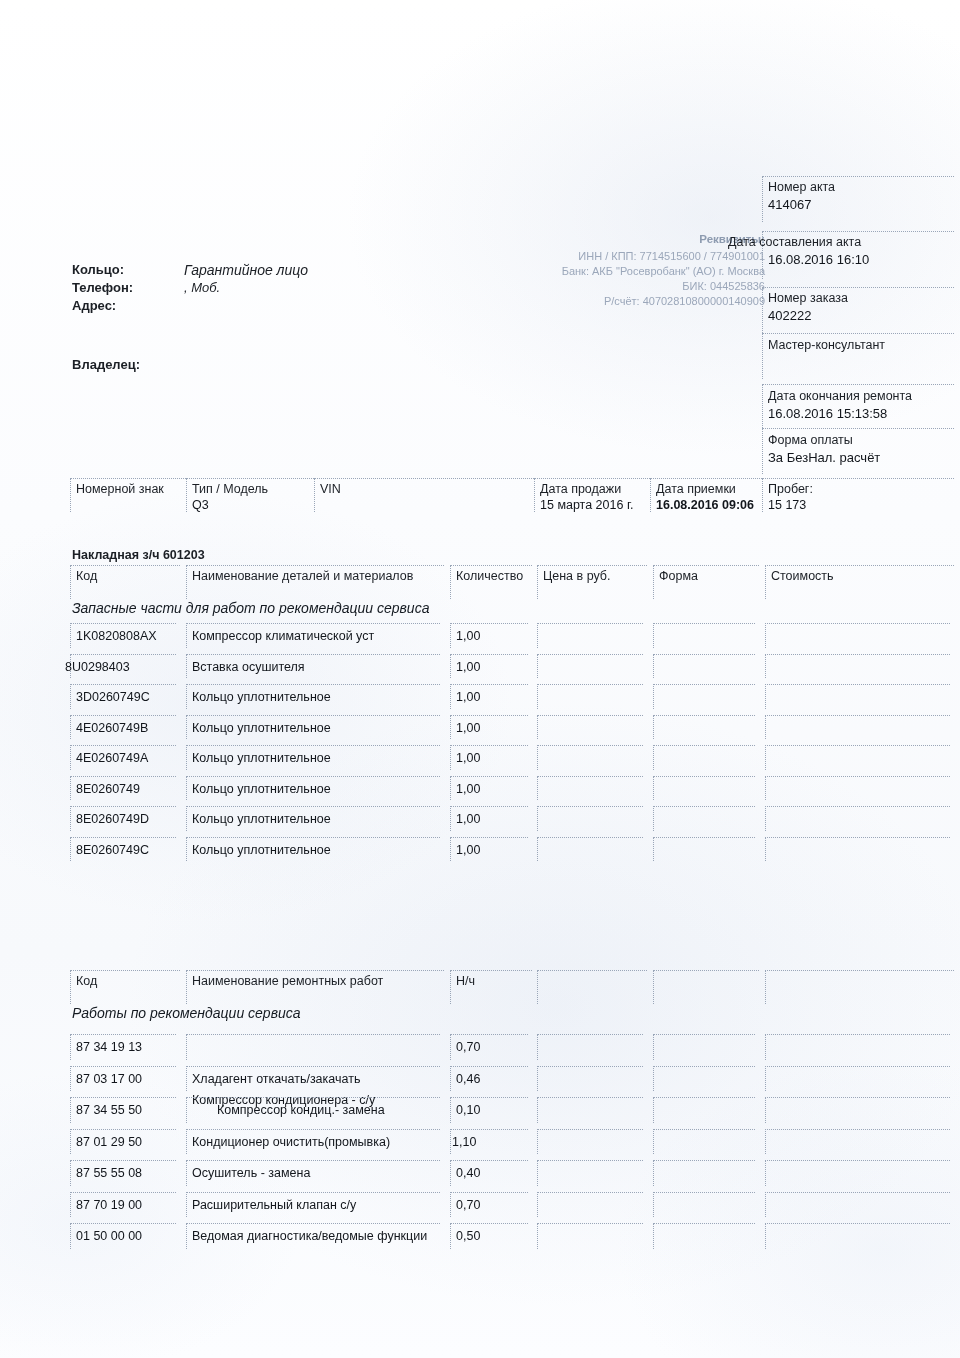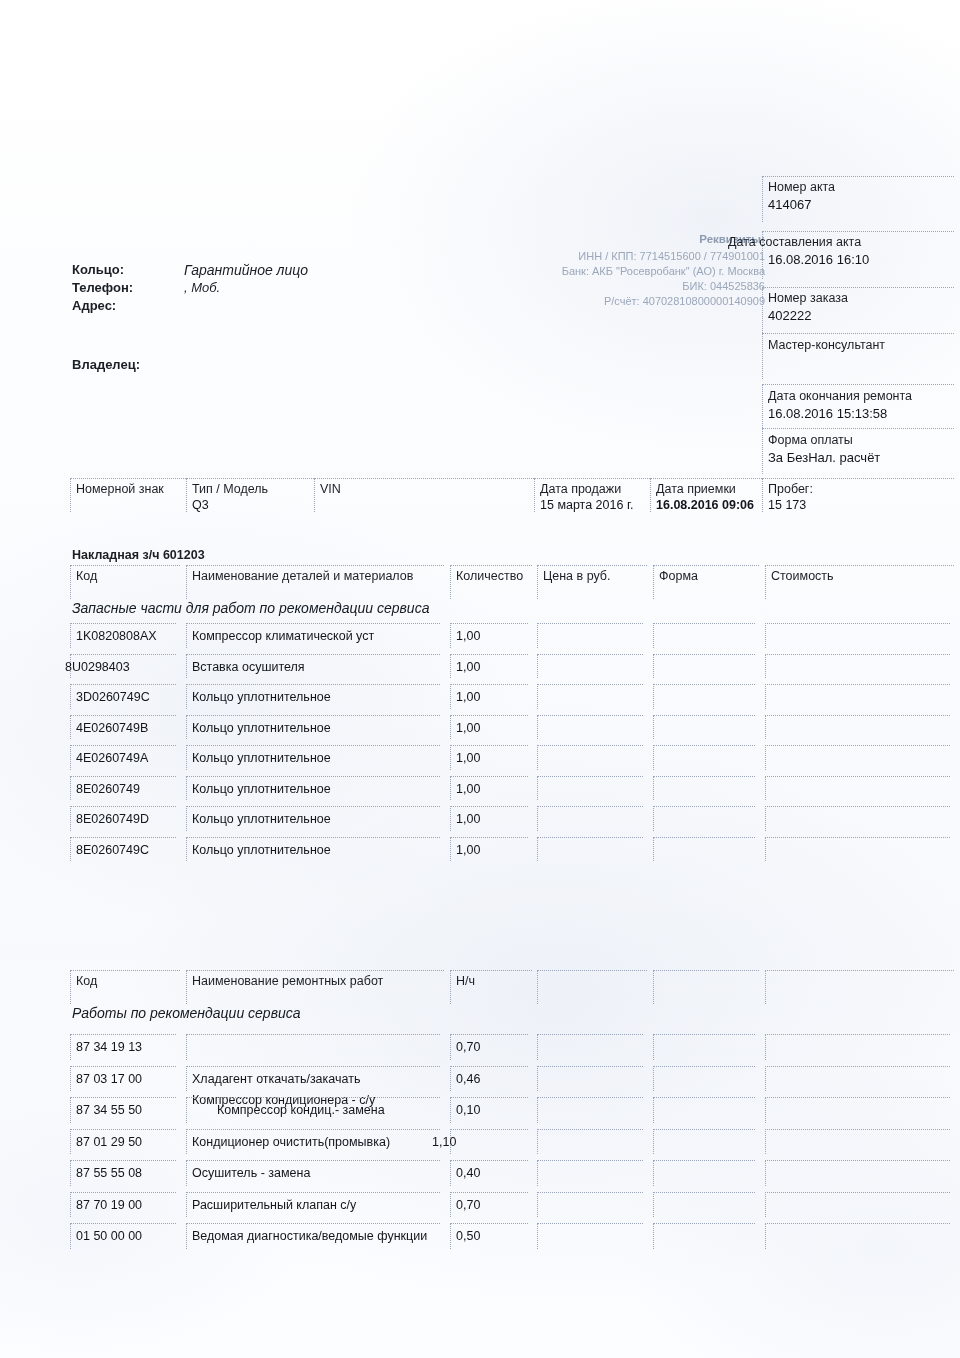--- a/index.html
+++ b/index.html
@@ -412,21 +412,21 @@
       <div class="abs cell" style="left:771px;top:1102px;"></div>
       <div class="abs" style="left: 70px; top: 1097px; width: 884px; height: 31.5px; pointer-events: none;"></div>
       <div class="dotline" style="left:70px;top:1128.5px;width:106px;"></div>
       <div class="vdot" style="left:70px;top:1128.5px;height:25.5px;"></div>
       <div class="abs cell" style="left:76px;top:1133.5px;">87 01 29 50</div>
       <div class="dotline" style="left:186px;top:1128.5px;width:254px;"></div>
       <div class="vdot" style="left:186px;top:1128.5px;height:25.5px;"></div>
       <div class="abs cell" style="left:192px;top:1133.5px;">Кондиционер очистить(промывка)</div>
       <div class="dotline" style="left:450px;top:1128.5px;width:78px;"></div>
       <div class="vdot" style="left:450px;top:1128.5px;height:25.5px;"></div>
-      <div class="abs cell" style="left:432px;top:1133.5px;text-align:center;">1,10</div>
+      <div class="abs cell" style="left:452px;top:1133.5px;text-align:center;">1,10</div>
       <div class="dotline" style="left:537px;top:1128.5px;width:106px;"></div>
       <div class="vdot" style="left:537px;top:1128.5px;height:25.5px;"></div>
       <div class="abs cell" style="left:543px;top:1133.5px;"></div>
       <div class="dotline" style="left:653px;top:1128.5px;width:102px;"></div>
       <div class="vdot" style="left:653px;top:1128.5px;height:25.5px;"></div>
       <div class="abs cell" style="left:659px;top:1133.5px;"></div>
       <div class="dotline" style="left:765px;top:1128.5px;width:185px;"></div>
       <div class="vdot" style="left:765px;top:1128.5px;height:25.5px;"></div>
       <div class="abs cell" style="left:771px;top:1133.5px;"></div>
       <div class="abs" style="left: 70px; top: 1128.5px; width: 884px; height: 31.5px; pointer-events: none;"></div>

